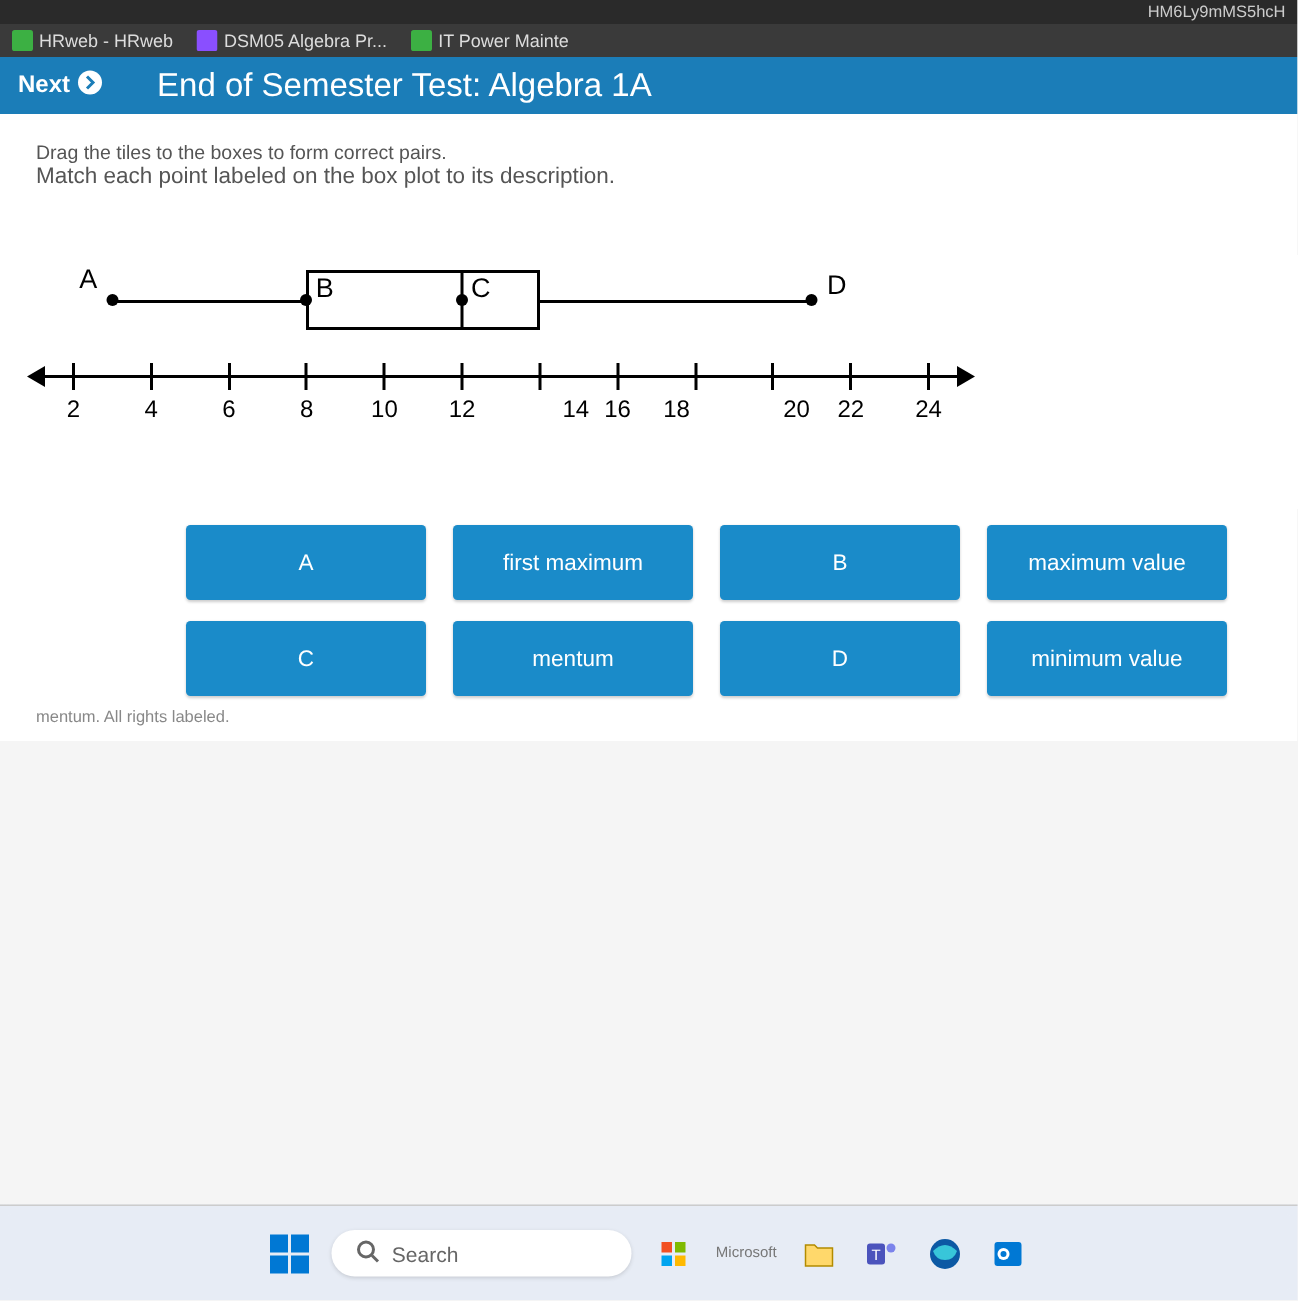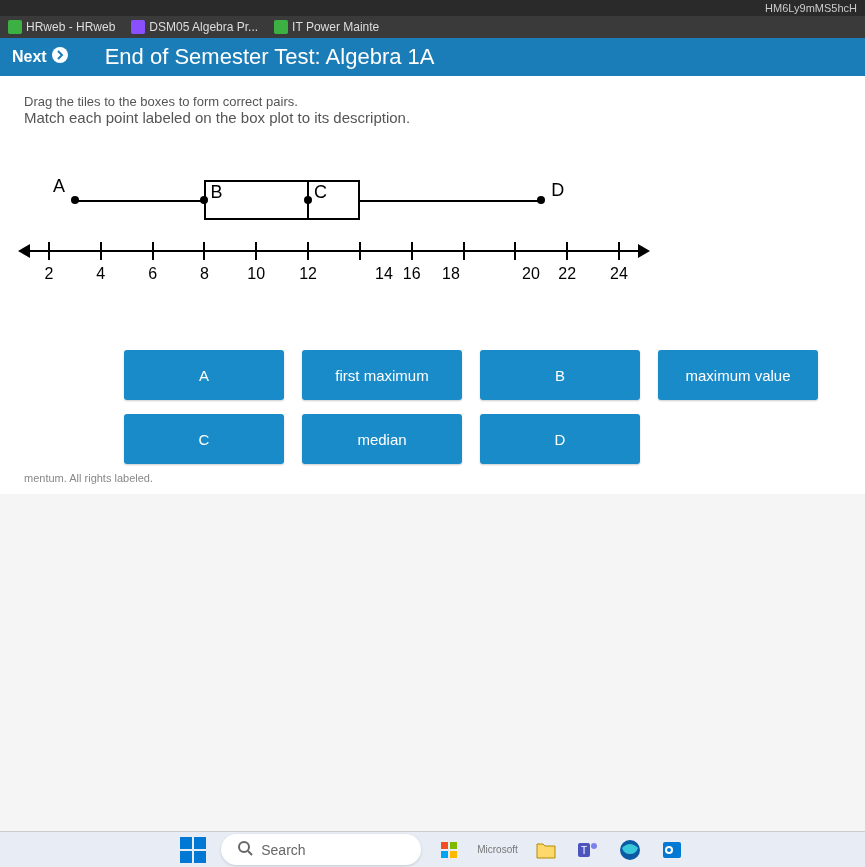--- a/index.html
+++ b/index.html
@@ -159,21 +159,21 @@
     .footer-text {
       font-size: 11px;
       color: #888;
       padding: 8px 0 0 0;
     }
     .taskbar {
       position: absolute;
       bottom: 0;
       left: 0;
       right: 0;
-      height: 36px;
+      height: 64px;
       background: rgba(230,235,245,0.9);
       backdrop-filter: blur(4px);
       display: flex;
       align-items: center;
       justify-content: center;
       gap: 14px;
       border-top: 1px solid #ccc;
     }
     .search-box {
       display: flex;
@@ -296,22 +296,23 @@
       <div class="pt-dot" style="left: 517.273px; top: 50px;"></div>
       <div class="pt-label" style="left: 527.273px; top: 30px;">D</div>
     </div>
 
   <div class="tiles-area">
     <div class="tile">A</div>
     <div class="tile">first maximum</div>
     <div class="tile">B</div>
     <div class="tile">maximum value</div>
     <div class="tile">C</div>
-    <div class="tile">median</div>
+    <div class="tile">mentum</div>
     <div class="tile">D</div>
+    <div class="tile">minimum value</div>
   </div>
 
   <div class="footer-text">mentum. All rights labeled.</div>
 </div>
 
 <div class="taskbar">
   <div class="tb-icon">
     <div class="win-icon">
         <span></span>
         <span></span>

